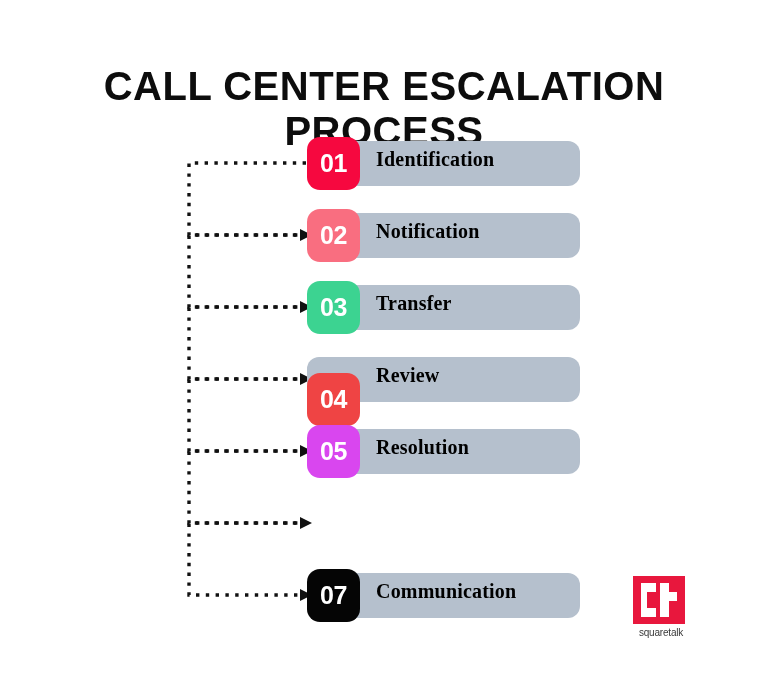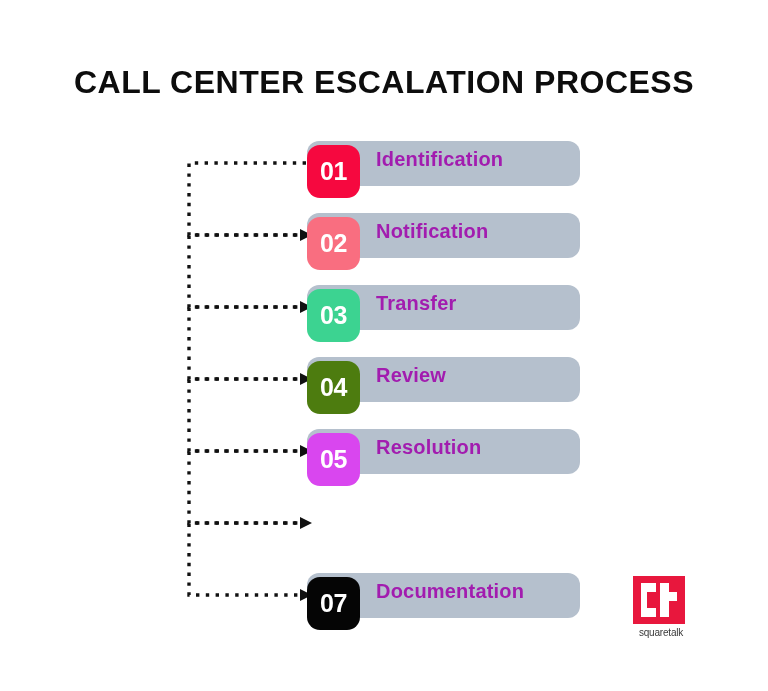--- a/index.html
+++ b/index.html
@@ -19,21 +19,21 @@
     inset: 0;
   }
 
   
   .title {
     position: absolute;
     left: 0;
     right: 0;
     top: 64px;
     text-align: center;
-    font-size: 32px;
+    font-size: 40px;
     font-weight: bold;
     letter-spacing: 0.5px;
     color: #0d0d0d;
     text-transform: uppercase;
     font-family: "Liberation Sans", sans-serif;
   }
 
   
   .steps {
     position: absolute;
@@ -53,46 +53,46 @@
     left: 0;
     top: 4px;
     width: 273px;
     height: 45px;
     background: #b5c0cd;
     border-radius: 12px;
   }
   .step-badge {
     position: absolute;
     left: 0;
-    top: 8px;
+    top: 0;
     width: 53px;
     height: 53px;
     border-radius: 13px;
     display: flex;
     align-items: center;
     justify-content: center;
     color: #ffffff;
     font-size: 25px;
     font-weight: bold;
     letter-spacing: -0.5px;
     font-family: "Liberation Sans", sans-serif;
   }
   .step-label {
     position: absolute;
     left: 69px;
     top: 4px;
     height: 36px;
     display: flex;
     align-items: center;
-    color: #a21caf;
+    color: #000000;
     font-size: 20px;
     font-weight: bold;
     letter-spacing: 0.2px;
     white-space: nowrap;
-    font-family: Liberation Sans, sans-serif;
+    font-family: Liberation Serif, serif;
   }
 
   
   .connectors {
     position: absolute;
     left: 0;
     top: 0;
     width: 768px;
     height: 691px;
     pointer-events: none;
@@ -183,41 +183,41 @@
     <div class="step-row" style="top:144px;">
       <div class="step-bar"></div>
       <div class="step-badge" style="background:#3cd391;">
         <span>03</span>
       </div>
       <div class="step-label">Transfer</div>
     </div>
 
     <div class="step-row" style="top:216px;">
       <div class="step-bar"></div>
-      <div class="step-badge" style="background:#4d7c0f;">
+      <div class="step-badge" style="background:#ef4444;margin-top:20px;">
         <span>04</span>
       </div>
       <div class="step-label">Review</div>
     </div>
 
     <div class="step-row" style="top:288px;">
       <div class="step-bar"></div>
       <div class="step-badge" style="background:#d946ef;">
         <span>05</span>
       </div>
       <div class="step-label">Resolution</div>
     </div>
 
 
     <div class="step-row" style="top:432px;text-align:right;">
       <div class="step-bar"></div>
       <div class="step-badge" style="background:#050505;">
         <span>07</span>
       </div>
-      <div class="step-label">Documentation</div>
+      <div class="step-label">Communication</div>
     </div>
 
   </div>
 
   <div class="logo">
     <div class="logo-mark">
       <svg class="logo-glyph" viewBox="0 0 36 34" aria-hidden="true">
         <path d="M0 0 H15 V9 H6 V25 H15 V34 H0 Z" fill="#ffffff"></path>
         <path d="M19 0 H28 V9 H36 V18 H28 V34 H19 Z" fill="#ffffff"></path>
       </svg>

